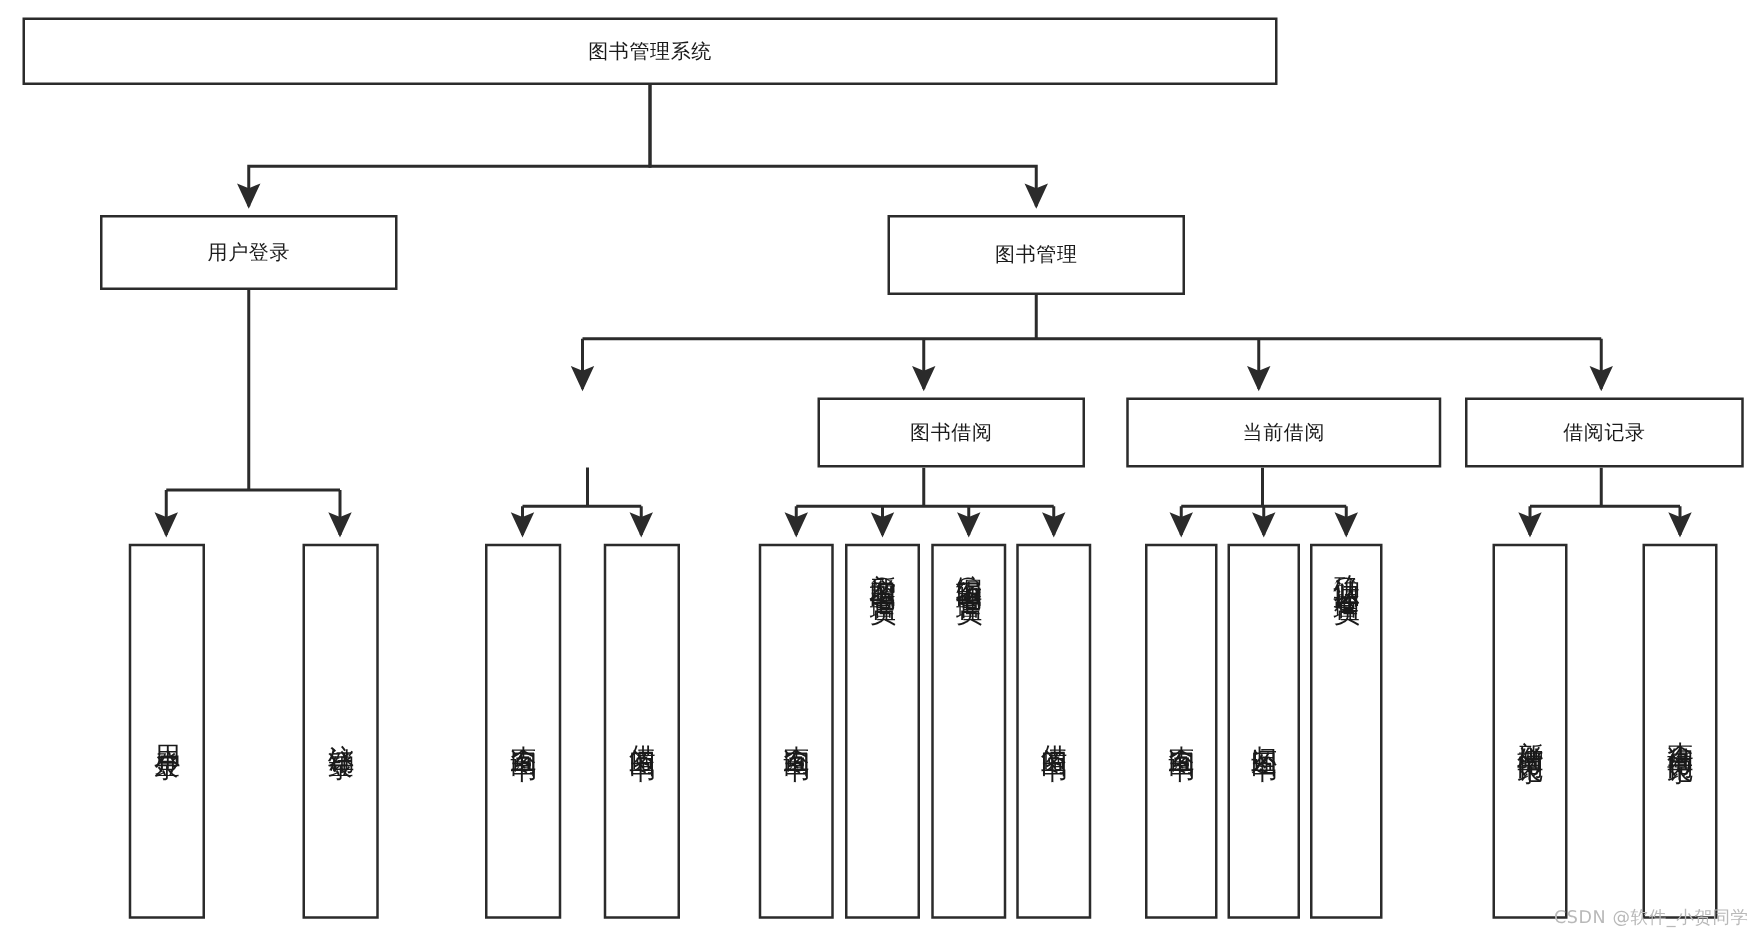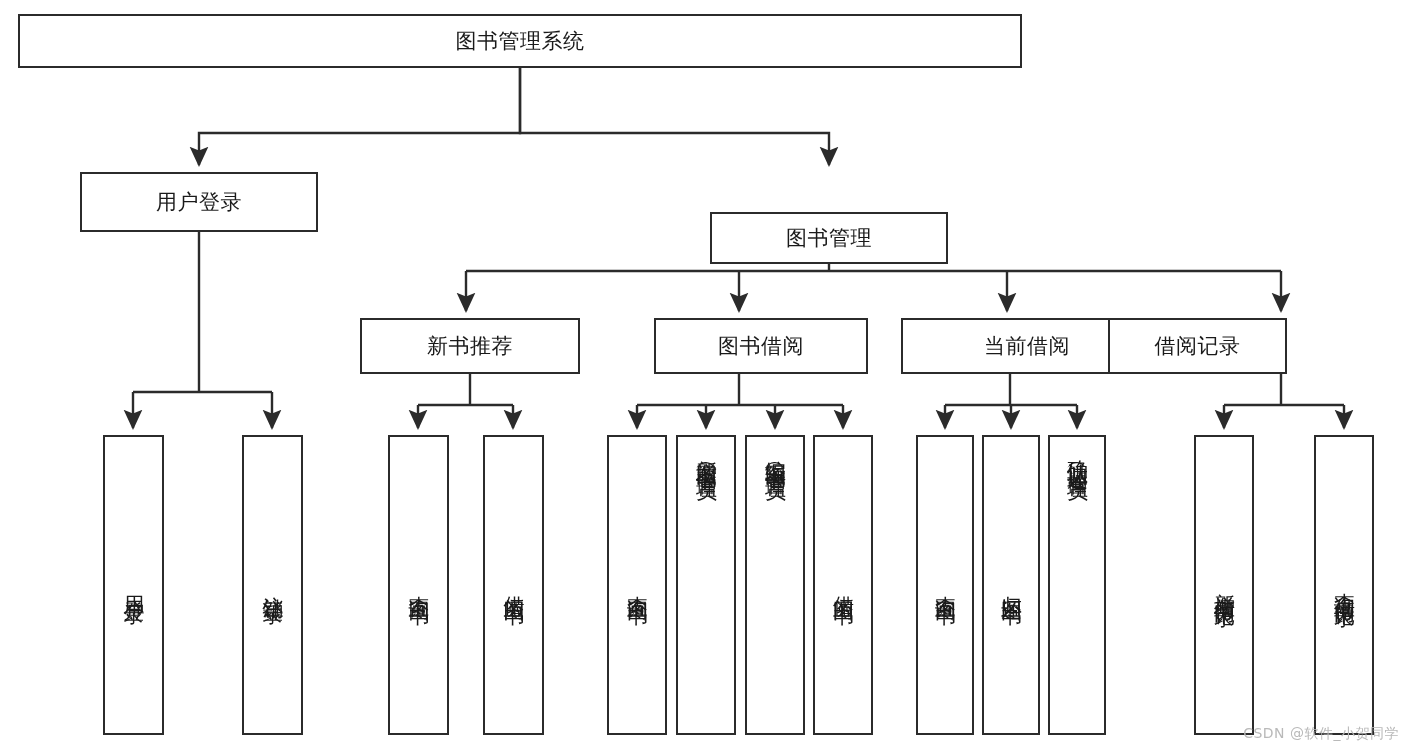--- a/index.html
+++ b/index.html
@@ -20,21 +20,21 @@
   .node {
     position: absolute;
     box-sizing: border-box;
     border: 2px solid #2b2b2b;
     background: #ffffff;
     display: flex;
     align-items: center;
     justify-content: center;
   }
   .node-label {
-    font-size: 21px;
+    font-size: 16px;
     color: #1a1a1a;
     line-height: 1.18;
     text-align: center;
     letter-spacing: 0.5px;
     white-space: nowrap;
   }
   .node.vertical .node-label {
     writing-mode: vertical-rl;
     text-orientation: upright;
     white-space: nowrap;
@@ -118,34 +118,31 @@
     <path class="link-line" d="M1344,405 L1344,428" marker-end="url(#arrow)"></path>
   </svg>
 
   <div class="node" style="left:18px; top:14px; width:1004px; height:54px;">
     <span class="node-label">图书管理系统</span>
   </div>
 
   <div class="node" style="left:80px; top:172px; width:238px; height:60px;">
     <span class="node-label">用户登录</span>
   </div>
-  <div class="node" style="left:710px; top:172px; width:238px; height:52px;margin-top:40px;">
+  <div class="node" style="left:710px; top:172px; width:238px; height:64px;">
     <span class="node-label">图书管理</span>
   </div>
 
-  <div class="node" style="left:360px; top:318px; width:220px; height:56px;">
-    <span class="node-label">新书推荐</span>
-  </div>
   <div class="node" style="left:654px; top:318px; width:214px; height:56px;">
     <span class="node-label">图书借阅</span>
   </div>
   <div class="node" style="left:901px; top:318px; width:252px; height:56px;">
     <span class="node-label">当前借阅</span>
   </div>
-  <div class="node" style="left:1108px; top:318px; width:179px; height:56px;">
+  <div class="node" style="left:1172px; top:318px; width:223px; height:56px;">
     <span class="node-label">借阅记录</span>
   </div>
 
   <div class="node vertical short" style="left:103px; top:435px; width:61px; height:300px;">
     <span class="node-label">用户登录</span>
   </div>
   <div class="node vertical short" style="left:242px; top:435px; width:61px; height:300px;">
     <span class="node-label">注销登录</span>
   </div>
 

